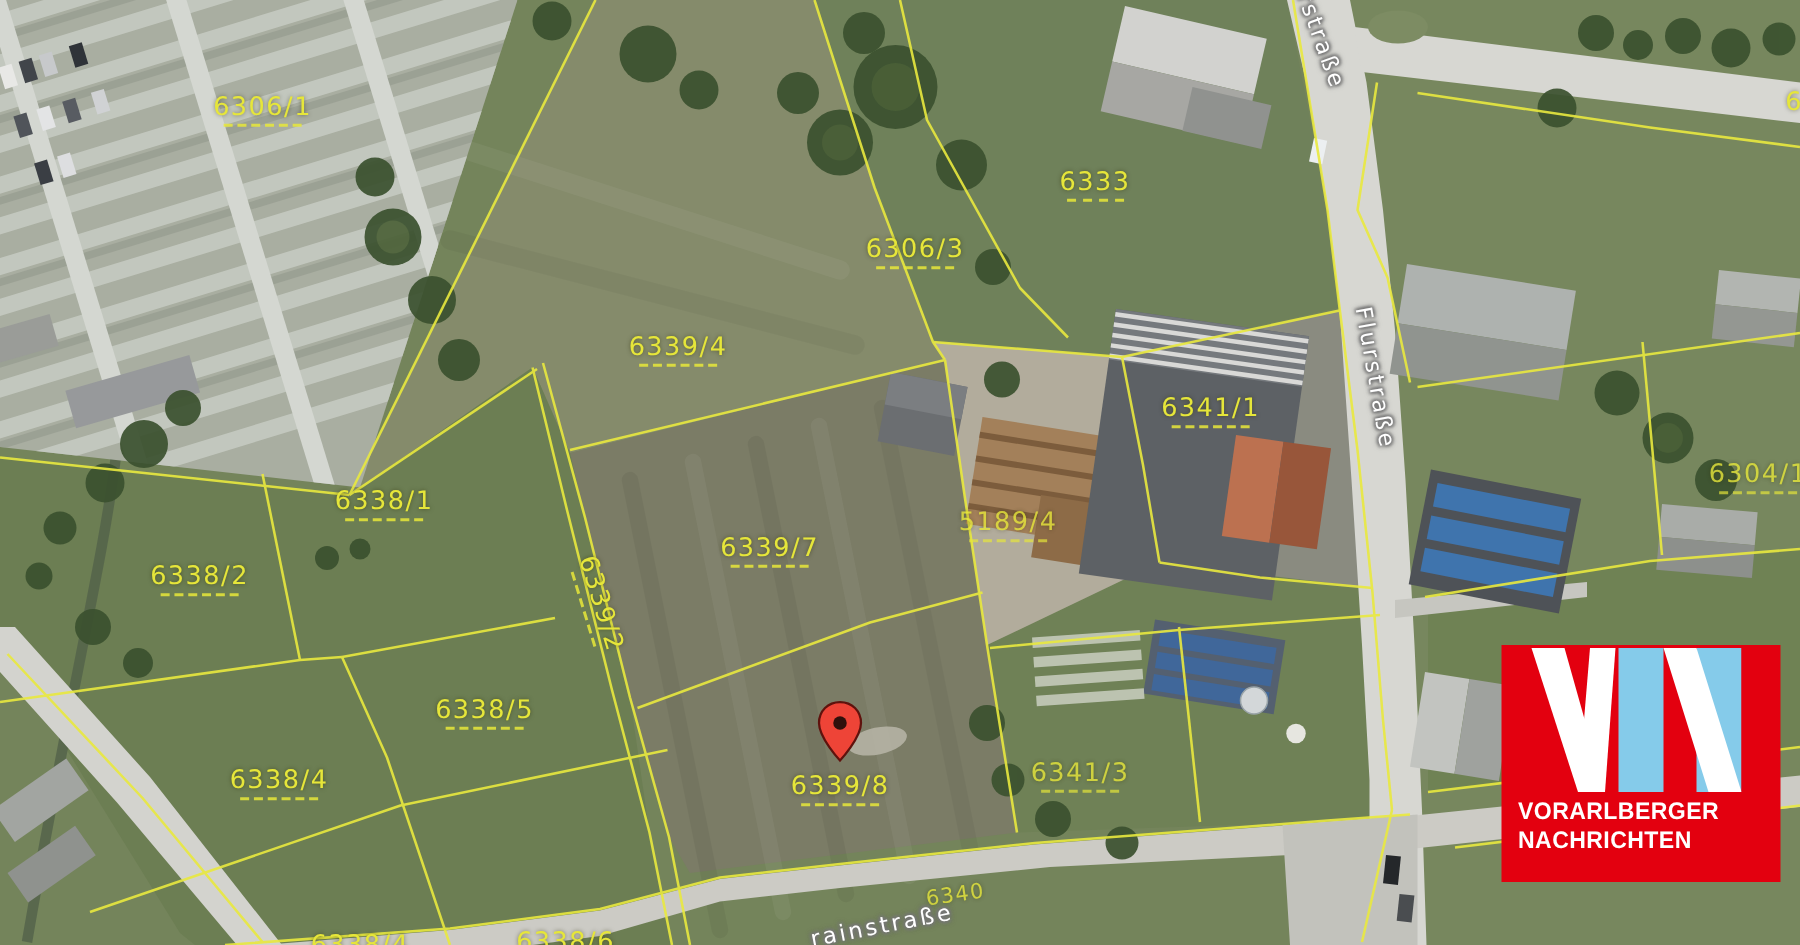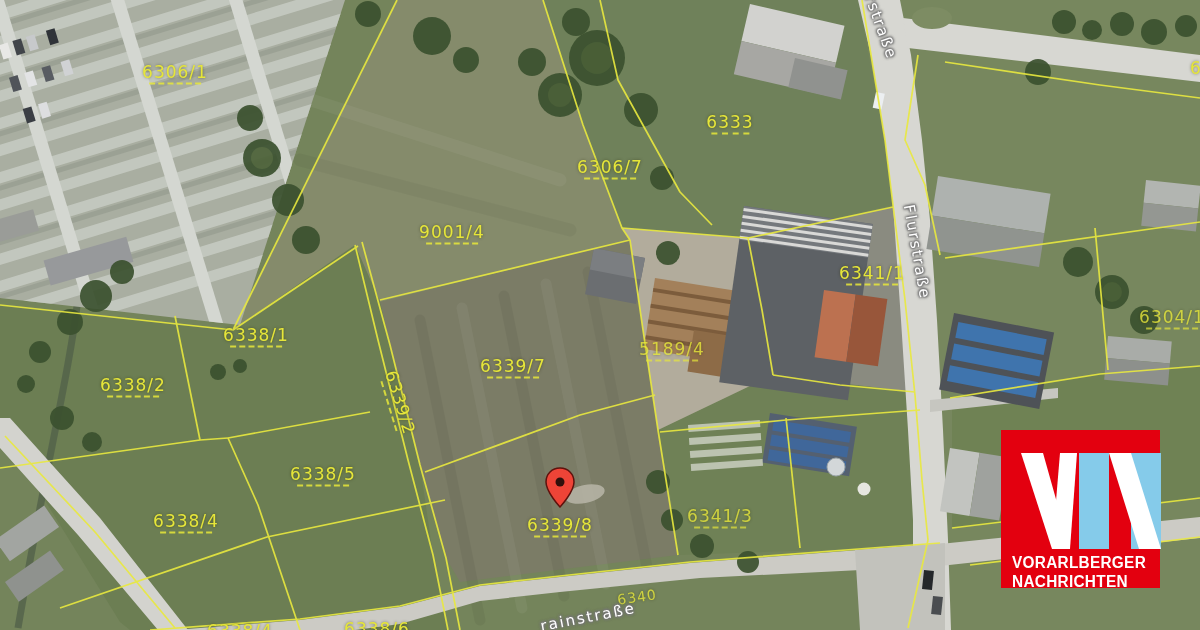--- a/index.html
+++ b/index.html
@@ -19,22 +19,22 @@
   .plabel.nodash::after{display:none;}
   .plabel.dim{opacity:.8;}
   .plabel.small{font-size:14px;}
   .street{
     position:absolute;z-index:6;
     font:15px "DejaVu Sans",sans-serif;color:#ffffff;letter-spacing:2px;white-space:nowrap;
     text-shadow:-1px -1px 2px #787878,1px -1px 2px #787878,-1px 1px 2px #787878,1px 1px 2px #787878,0 0 4px #5e5e5e;
   }
   #pin{position:absolute;left:540px;top:460px;z-index:7;}
   #logo{
-    position:absolute;left:1001px;top:430px;width:159px;height:158px;z-index:10;
-    box-sizing:border-box;padding:22px 0 0 11px;
+    position:absolute;left:1001px;top:430px;width:186px;height:158px;z-index:10;
+    box-sizing:border-box;padding:1px 0 0 11px;
   }
   #logo .lgtxt{
     font-family:"Liberation Sans",sans-serif;font-weight:bold;color:#fff;
     font-size:16px;line-height:1.17;letter-spacing:.3px;
     transform:scaleX(.96);transform-origin:left center;white-space:nowrap;
   }
 </style>
 </head>
 <body>
 
@@ -298,27 +298,27 @@
       <polyline points="950,398 1100,374 1200,366"></polyline>
       <polyline points="945,62 1100,85 1200,98"></polyline>
       <polyline points="952,528 1200,498"></polyline>
       <polyline points="970,565 1200,537"></polyline>
       <polyline points="928,540 908,628"></polyline>
     </g>
   </svg>
 
   <div class="plabel" style="left:175px;top:73px">6306/1</div>
   <div class="plabel" style="left:730px;top:123px">6333</div>
-  <div class="plabel" style="left:610px;top:168px">6306/7</div>
-  <div class="plabel" style="left:452px;top:233px">9001/4</div>
+  <div class="plabel" style="left:610px;top:168px">6306/3</div>
+  <div class="plabel" style="left:452px;top:233px">6339/4</div>
   <div class="plabel" style="left:256px;top:336px">6338/1</div>
   <div class="plabel" style="left:133px;top:386px">6338/2</div>
   <div class="plabel" style="left:399px;top:403px;transform:translate(-50%,-50%) rotate(73deg)">6339/2</div>
   <div class="plabel" style="left:513px;top:367px">6339/7</div>
-  <div class="plabel" style="left:872px;top:274px">6341/1</div>
+  <div class="plabel" style="left:807px;top:274px">6341/1</div>
   <div class="plabel dim" style="left:672px;top:350px">5189/4</div>
   <div class="plabel dim" style="left:720px;top:517px">6341/3</div>
   <div class="plabel dim" style="left:1172px;top:318px">6304/1</div>
   <div class="plabel" style="left:323px;top:475px">6338/5</div>
   <div class="plabel" style="left:186px;top:522px">6338/4</div>
   <div class="plabel" style="left:560px;top:526px">6339/8</div>
   <div class="plabel" style="left:377px;top:630px">6338/6</div>
   <div class="plabel" style="left:240px;top:632px">6338/4</div>
   <div class="plabel" style="left:1136px;top:492px">478</div>
   <div class="plabel dim small nodash" style="left:637px;top:597px;transform:translate(-50%,-50%) rotate(-8deg)">6340</div>

